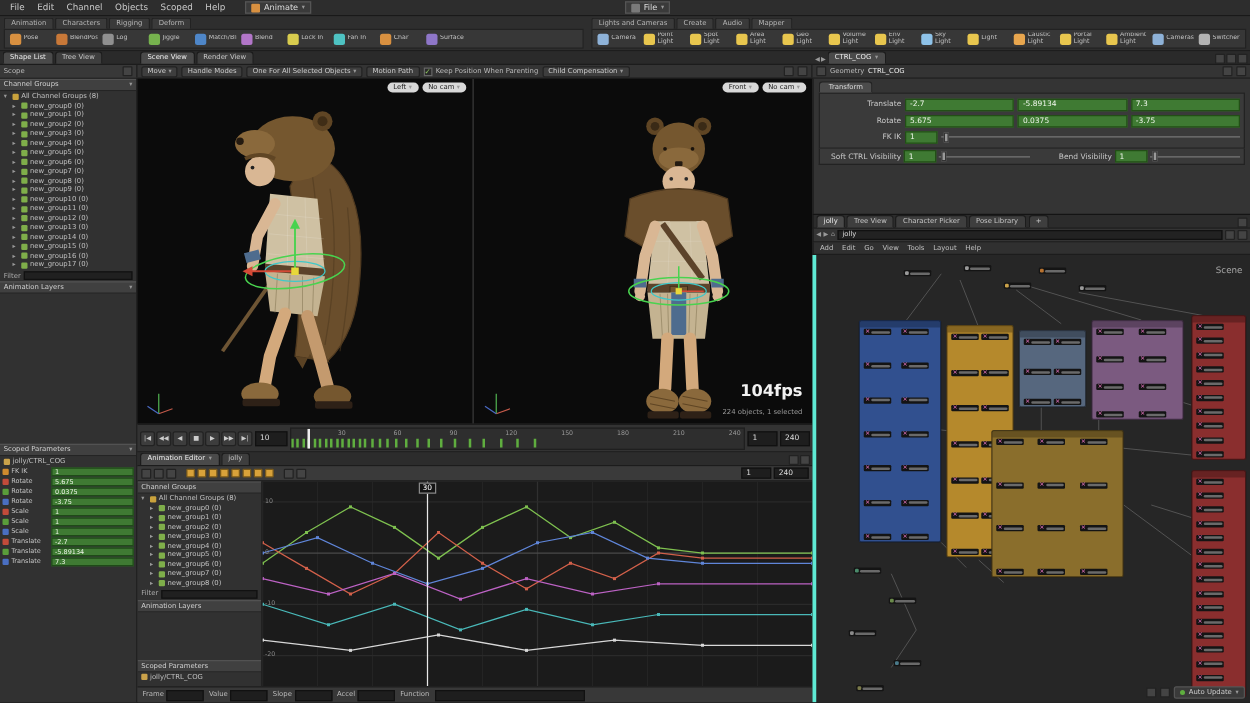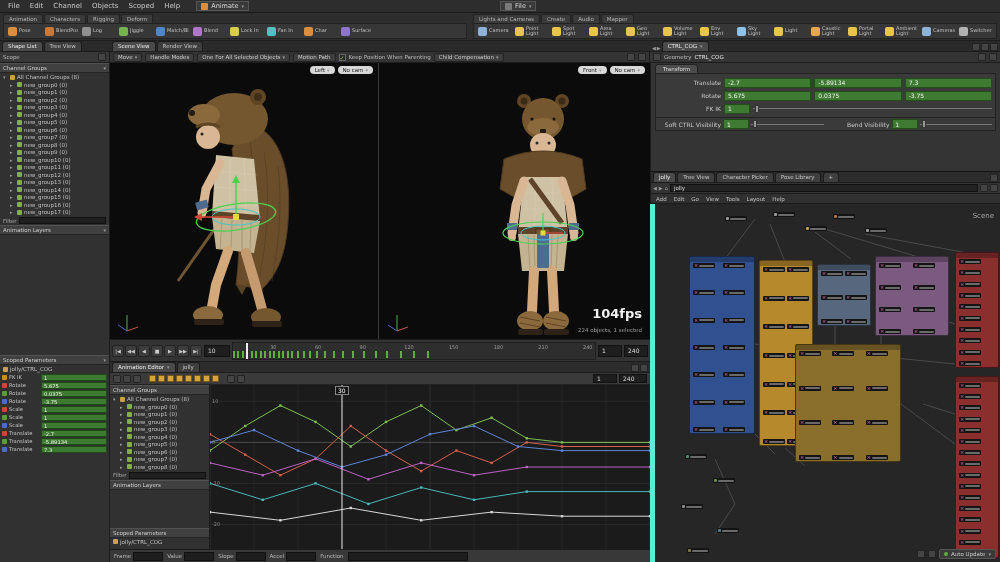--- a/index.html
+++ b/index.html
@@ -101,21 +101,21 @@
 .gsl-handle{position:absolute;left:2px;top:1px;width:4px;height:8px;background:#999;border:1px solid #333}
 #geo-vis{display:flex;align-items:center;gap:4px;height:13px;padding:0 3px;background:#3a3a3a;border:1px solid #222;border-top:none}
 .vis-pair{display:flex;align-items:center;gap:2px;flex:1}
 
 .net-row{position:absolute;left:650px;width:350px;background:#2c2c2c;border-left:1px solid #1c1c1c;display:flex;align-items:center;padding:0 2px;gap:2px}
 #net-tabs-row{top:172px;height:11px;align-items:flex-end;border-bottom:1px solid #1c1c1c}
 #net-path-row{top:183px;height:11px;background:#343434;border-bottom:1px solid #1c1c1c}
 #net-menu-row{top:194px;height:10px;background:#303030;border-bottom:1px solid #1c1c1c;gap:7px;padding-left:5px}
 .net-menu{font-size:5.5px;color:#c0c0c0}
 .pathfield{flex:1;height:8px;background:#222;border:1px solid #111;font-size:5.5px;color:#ddd;padding:0 3px;line-height:7px}
-#net-canvas{position:absolute;left:650px;top:204px;width:350px;height:358px;background:#262626;border-left:5px solid #5eead4;overflow:hidden}
+#net-canvas{position:absolute;left:650px;top:204px;width:350px;height:358px;background:#262626;border-left:3px solid #5eead4;overflow:hidden}
 #net-wires{position:absolute;left:0;top:0;z-index:0}
 .ncluster{position:absolute;border:1px solid rgba(0,0,0,.5);border-radius:2px;z-index:1}
 .ncluster::before{content:"";position:absolute;left:0;top:0;right:0;height:5px;background:rgba(0,0,0,.25)}
 .nchip{position:absolute;width:22px;height:5px;background:#141414;border-radius:1px;display:flex;align-items:center;gap:1px;padding:0 1px;z-index:2}
 .nx{font-size:5px;line-height:5px;color:#f078c8}
 .nbar{flex:1;height:2px;background:#6a6a6a;border-radius:1px}
 .ndot{width:3px;height:3px;border-radius:1px;flex:0 0 3px}
 #scene-label{position:absolute;right:6px;top:8px;font-size:7px;color:#a5a5a5;z-index:3}
 #net-footer{position:absolute;right:4px;bottom:3px;display:flex;align-items:center;gap:3px;z-index:3}
 #auto-update{background:#3a3a3a;border:1px solid #555;border-radius:2px;padding:0 4px;height:10px;display:flex;align-items:center;gap:3px;font-size:5.5px;color:#ccc}

